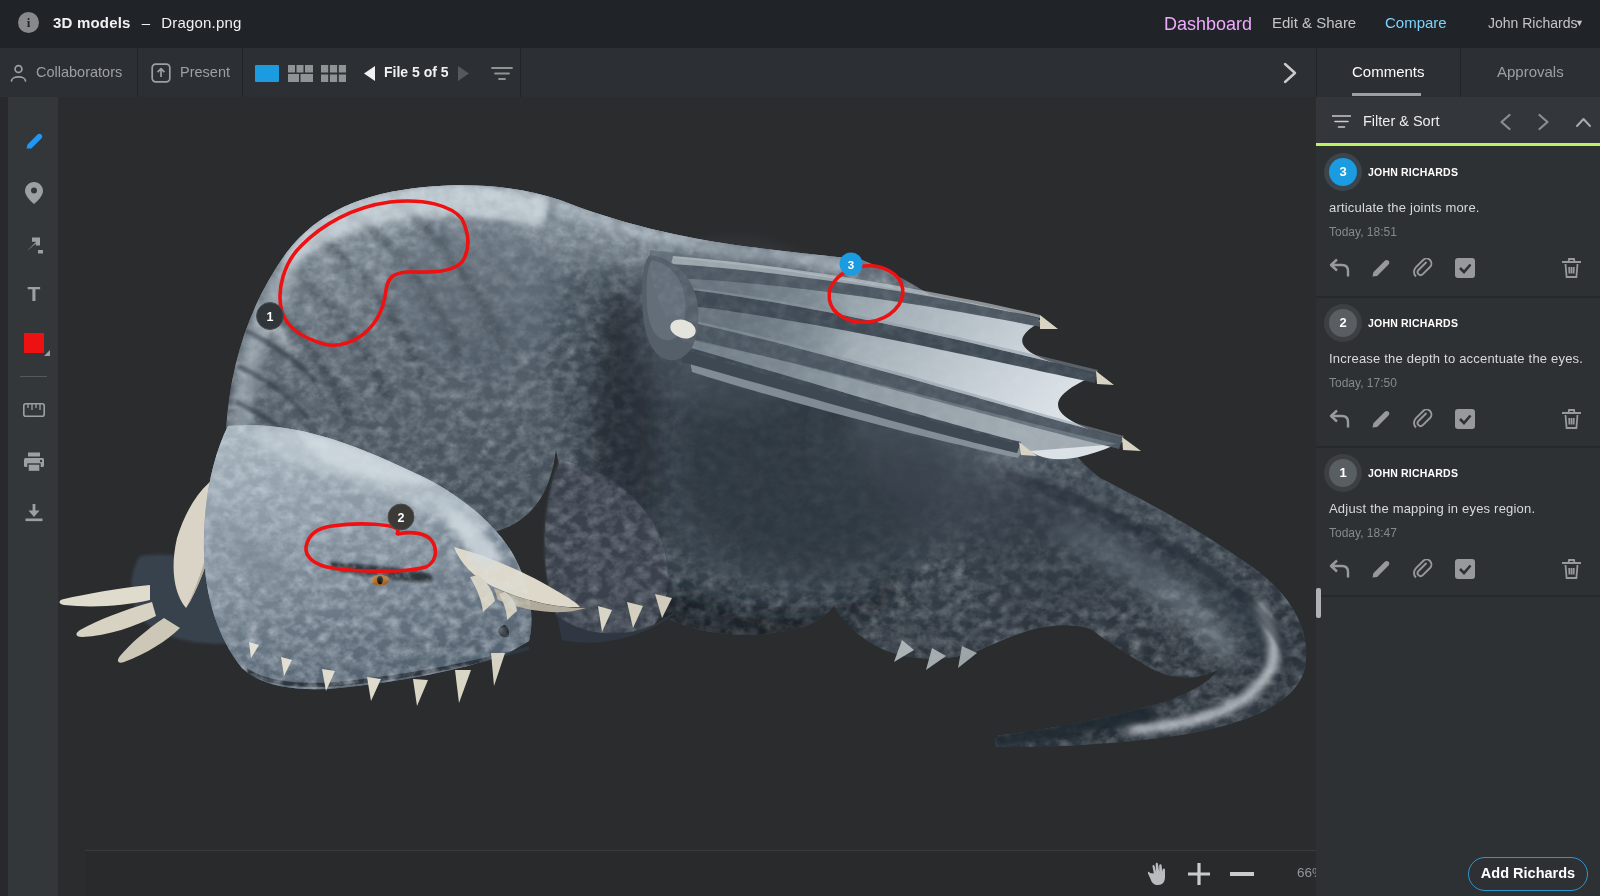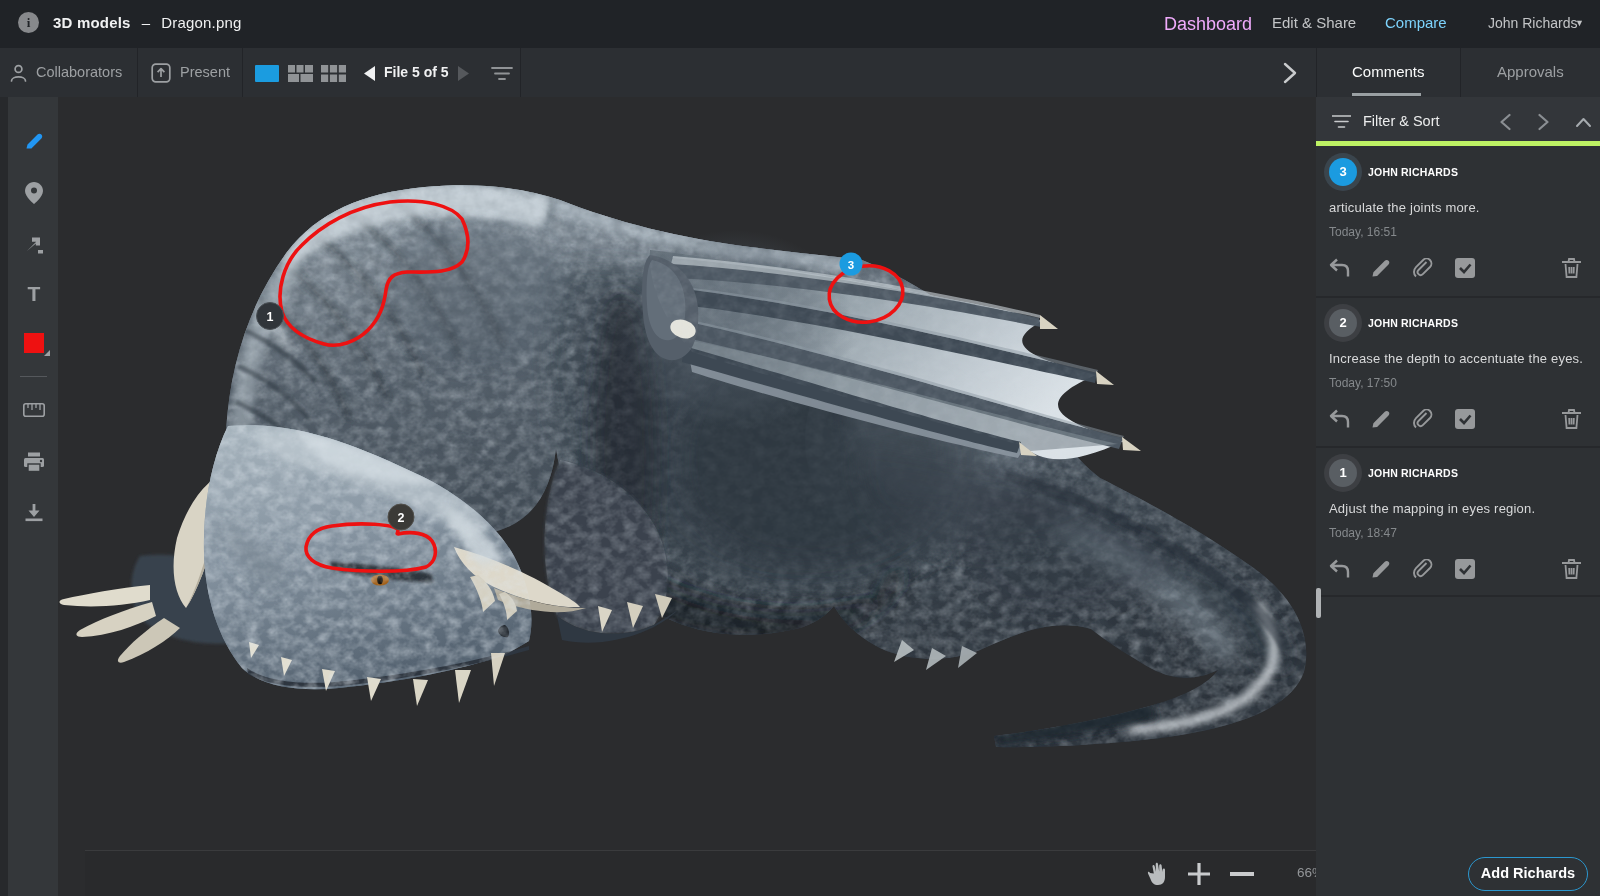--- a/index.html
+++ b/index.html
@@ -11,21 +11,21 @@
 #canvas { position:absolute; left:58px; top:97px; width:1258px; height:799px; background:#2b2c2e; z-index:5; overflow:hidden; }
 #panel { position:absolute; left:1316px; top:97px; width:284px; height:799px; background:#2e3134; z-index:25; }
 .icon { display:inline-block; vertical-align:middle; }
 
 .info-i { position:absolute; left:18px; top:12px; width:21px; height:21px; border-radius:50%; background:#87898c; color:#202327; text-align:center; font-size:13px; font-weight:bold; line-height:21px; font-family:"Liberation Serif",serif; }
 .tb-title { position:absolute; left:53px; top:14px; font-size:15px; color:#f0f1f2; letter-spacing:0.2px; }
 
 .tbtn { position:absolute; top:0; height:49px; color:#9da0a3; font-size:14.5px; }
 .tdiv { position:absolute; top:0; width:1px; height:49px; background:#222428; }
 
-.phead { position:absolute; left:0; top:0; width:284px; height:49px; background:#33363a; border-bottom:5px solid #bef264; }
+.phead { position:absolute; left:0; top:0; width:284px; height:49px; background:#33363a; border-bottom:3px solid #bef264; }
 .card { position:absolute; left:0; width:284px; }
 .cdiv { position:absolute; left:0; width:284px; height:2px; background:#26282b; }
 .avatar { position:absolute; left:13px; width:28px; height:28px; border-radius:50%; text-align:center; line-height:28px; color:#fff; font-size:13px; font-weight:bold; }
 .av-blue { background:#1b9be0; box-shadow:0 0 0 5px rgba(125,175,210,0.16); }
 .av-gray { background:#595e63; box-shadow:0 0 0 5px rgba(160,165,172,0.13); }
 .cname { position:absolute; left:52px; font-size:10.5px; font-weight:bold; color:#fdfdfd; letter-spacing:0.2px; }
 .ctext { position:absolute; left:13px; font-size:13px; color:#d8d9da; letter-spacing:0.2px; }
 .cdate { position:absolute; left:13px; font-size:12px; color:#85898c; }
 .cicons { position:absolute; left:0; width:284px; height:22px; }
 #addcomment { position:absolute; left:152px; top:760px; width:120px; height:34px; border:1.5px solid #2b97cf; border-radius:17px; color:#fff; font-size:14.5px; font-weight:bold; text-align:center; line-height:30px; background:transparent; }
@@ -444,21 +444,21 @@
     <svg class="icon" style="position:absolute;left:259px;top:20px" width="17" height="11" viewBox="0 0 17 11">
         <path d="M2 9 L8.5 2 L15 9" fill="none" stroke="#a6abaf" stroke-width="2" stroke-linecap="round" stroke-linejoin="round"></path>
       </svg>
   </div>
 
   <div id="cards">
  <div class="card" style="top:49px;height:150px">
    <div class="avatar av-blue" style="top:12px">3</div>
    <div class="cname" style="top:20px">JOHN RICHARDS</div>
    <div class="ctext" style="top:54px">articulate the joints more.</div>
-   <div class="cdate" style="top:79px">Today, 16:51</div>
+   <div class="cdate" style="top:79px">Today, 18:51</div>
    <div class="cicons" style="top:112px">
  <svg style="position:absolute;left:13px;top:0" width="21" height="20" viewBox="0 0 21 20">
             <path d="M8 1.5 L2 7 L8 12.5 M2.5 7 L13 7 C17 7 19 9.5 19 13 L19 18.5" fill="none" stroke="#97999b" stroke-width="2.4" stroke-linejoin="round"></path>
           </svg>
  <svg style="position:absolute;left:56px;top:0" width="18" height="19" viewBox="0 0 18 19">
             <path d="M0.5 18.5 L1.4 14.2 L12.8 2.8 C13.9 1.7 15.6 1.7 16.5 2.8 C17.6 3.7 17.6 5.4 16.5 6.6 L5.1 17.9 L0.5 18.5 Z" fill="#97999b"></path>
           </svg>
  <svg style="position:absolute;left:97px;top:0" width="20" height="20" viewBox="0 0 20 20">
             <g fill="none" stroke="#97999b" stroke-width="1.9">
               <path d="M14.5 5 L6.5 13 C5.3 14.2 5.3 16 6.5 17.2 C7.7 18.4 9.6 18.4 10.8 17.2 L18 10 C19.9 8 19.9 5 18 3 C16 1.1 13.1 1.1 11.2 3 L4 10.2 C1.3 13 1.3 17 4 19.5" transform="translate(-1,-1)"></path>

